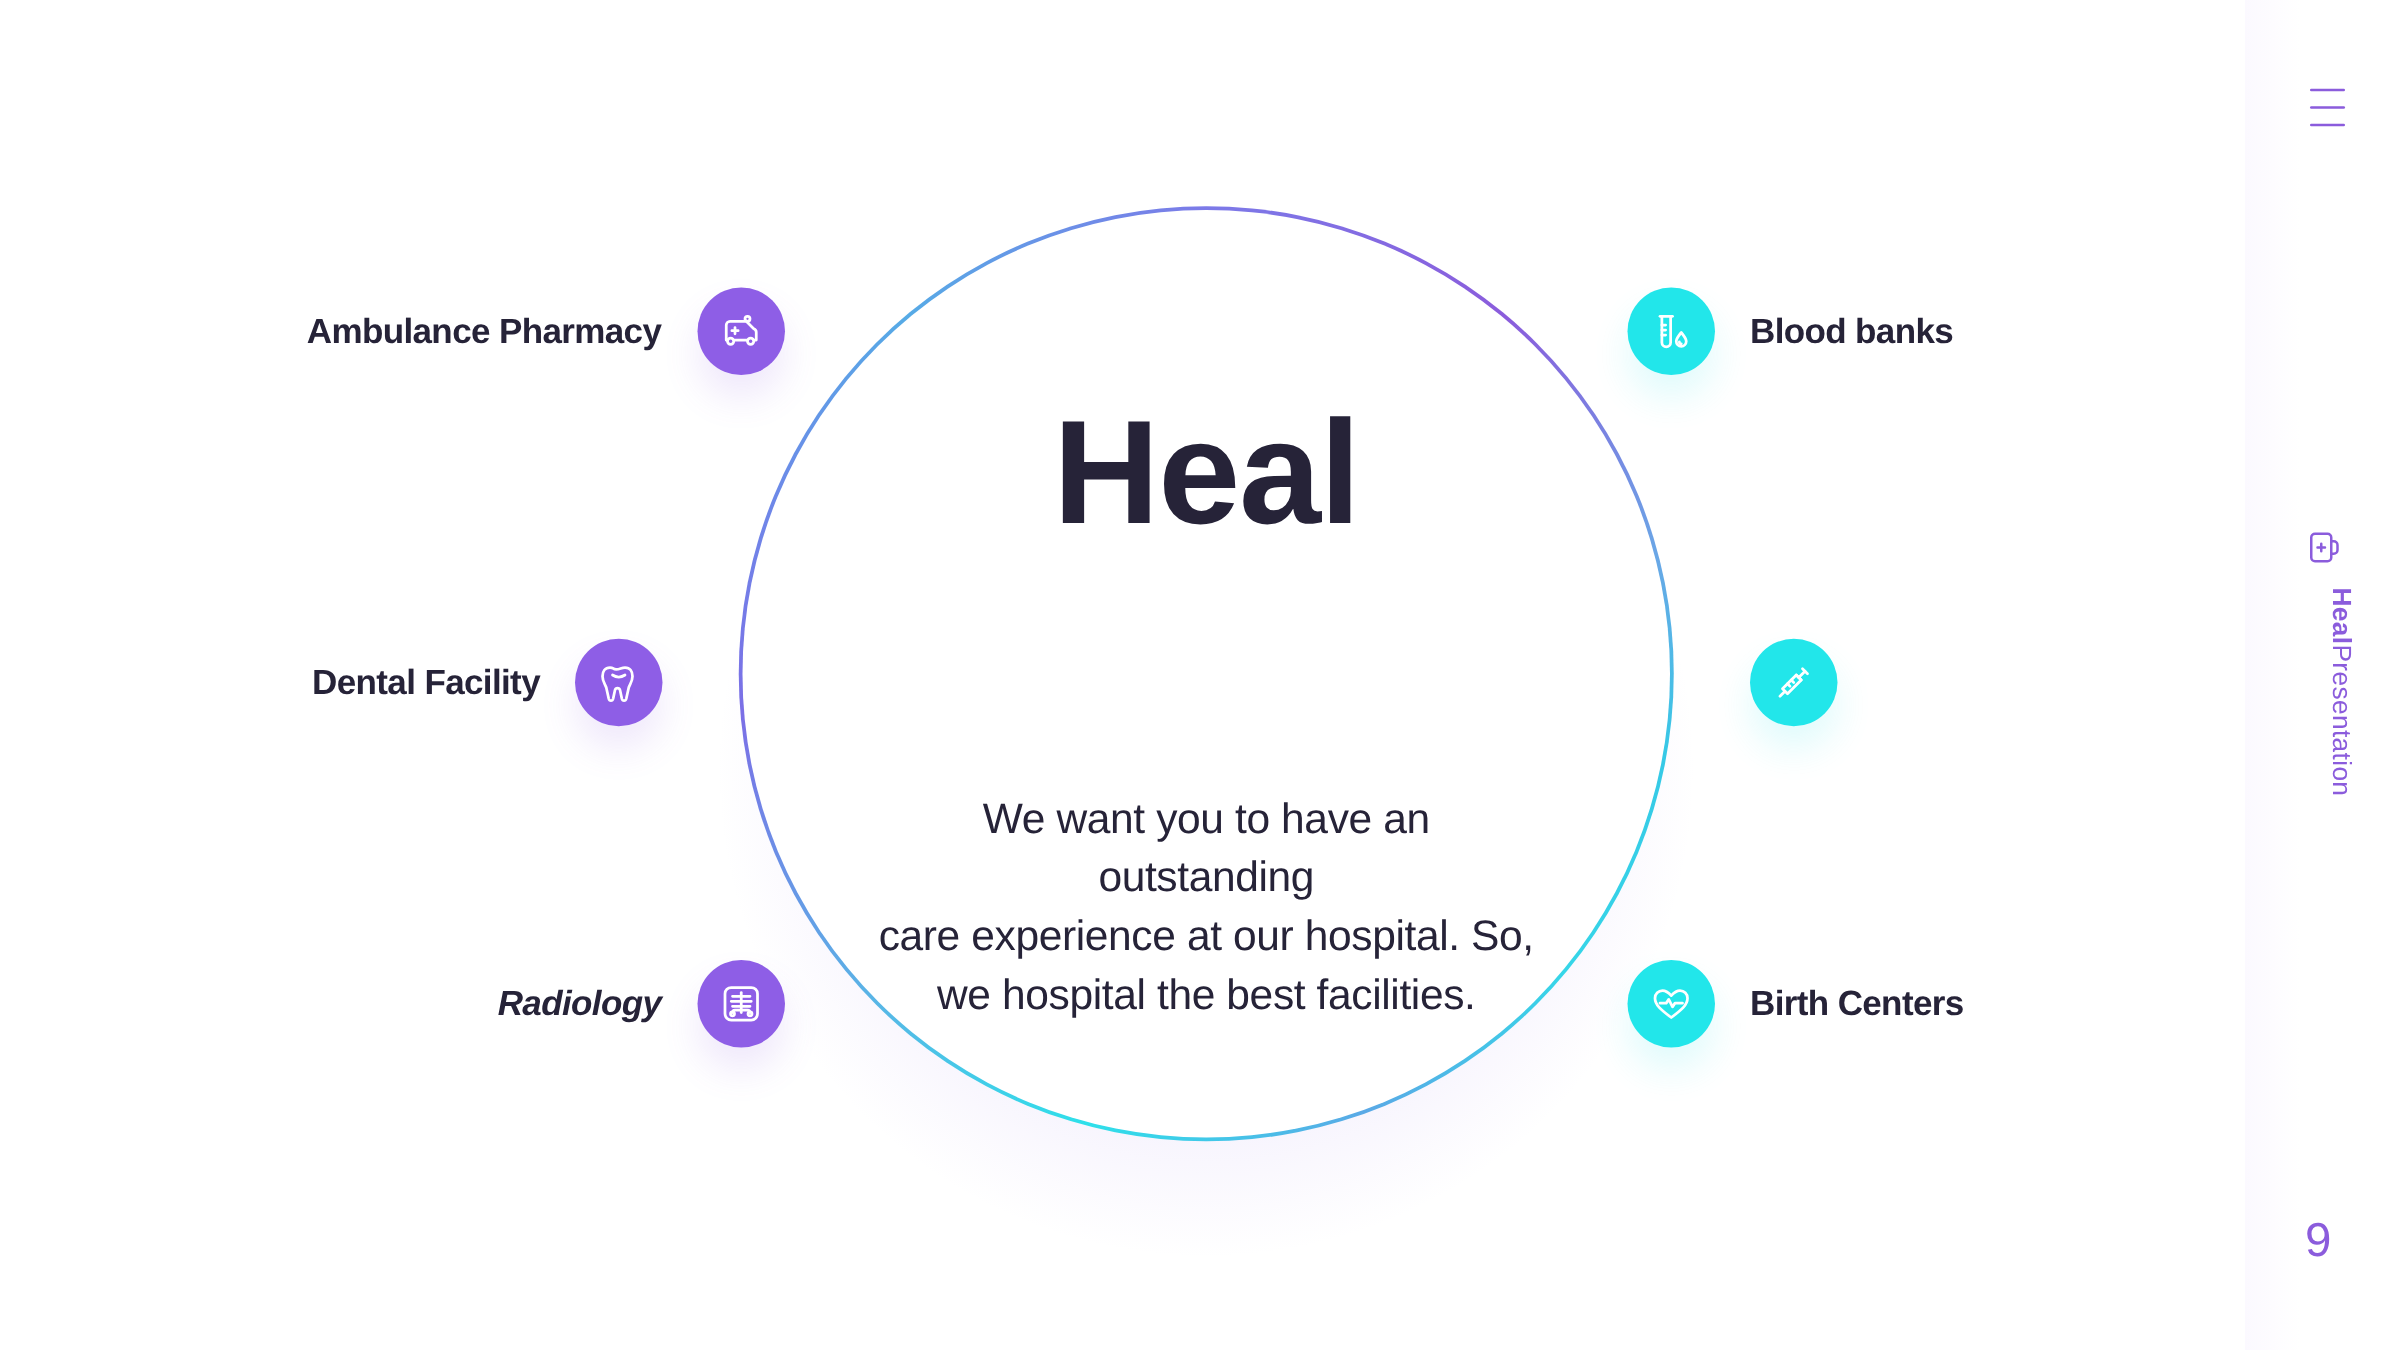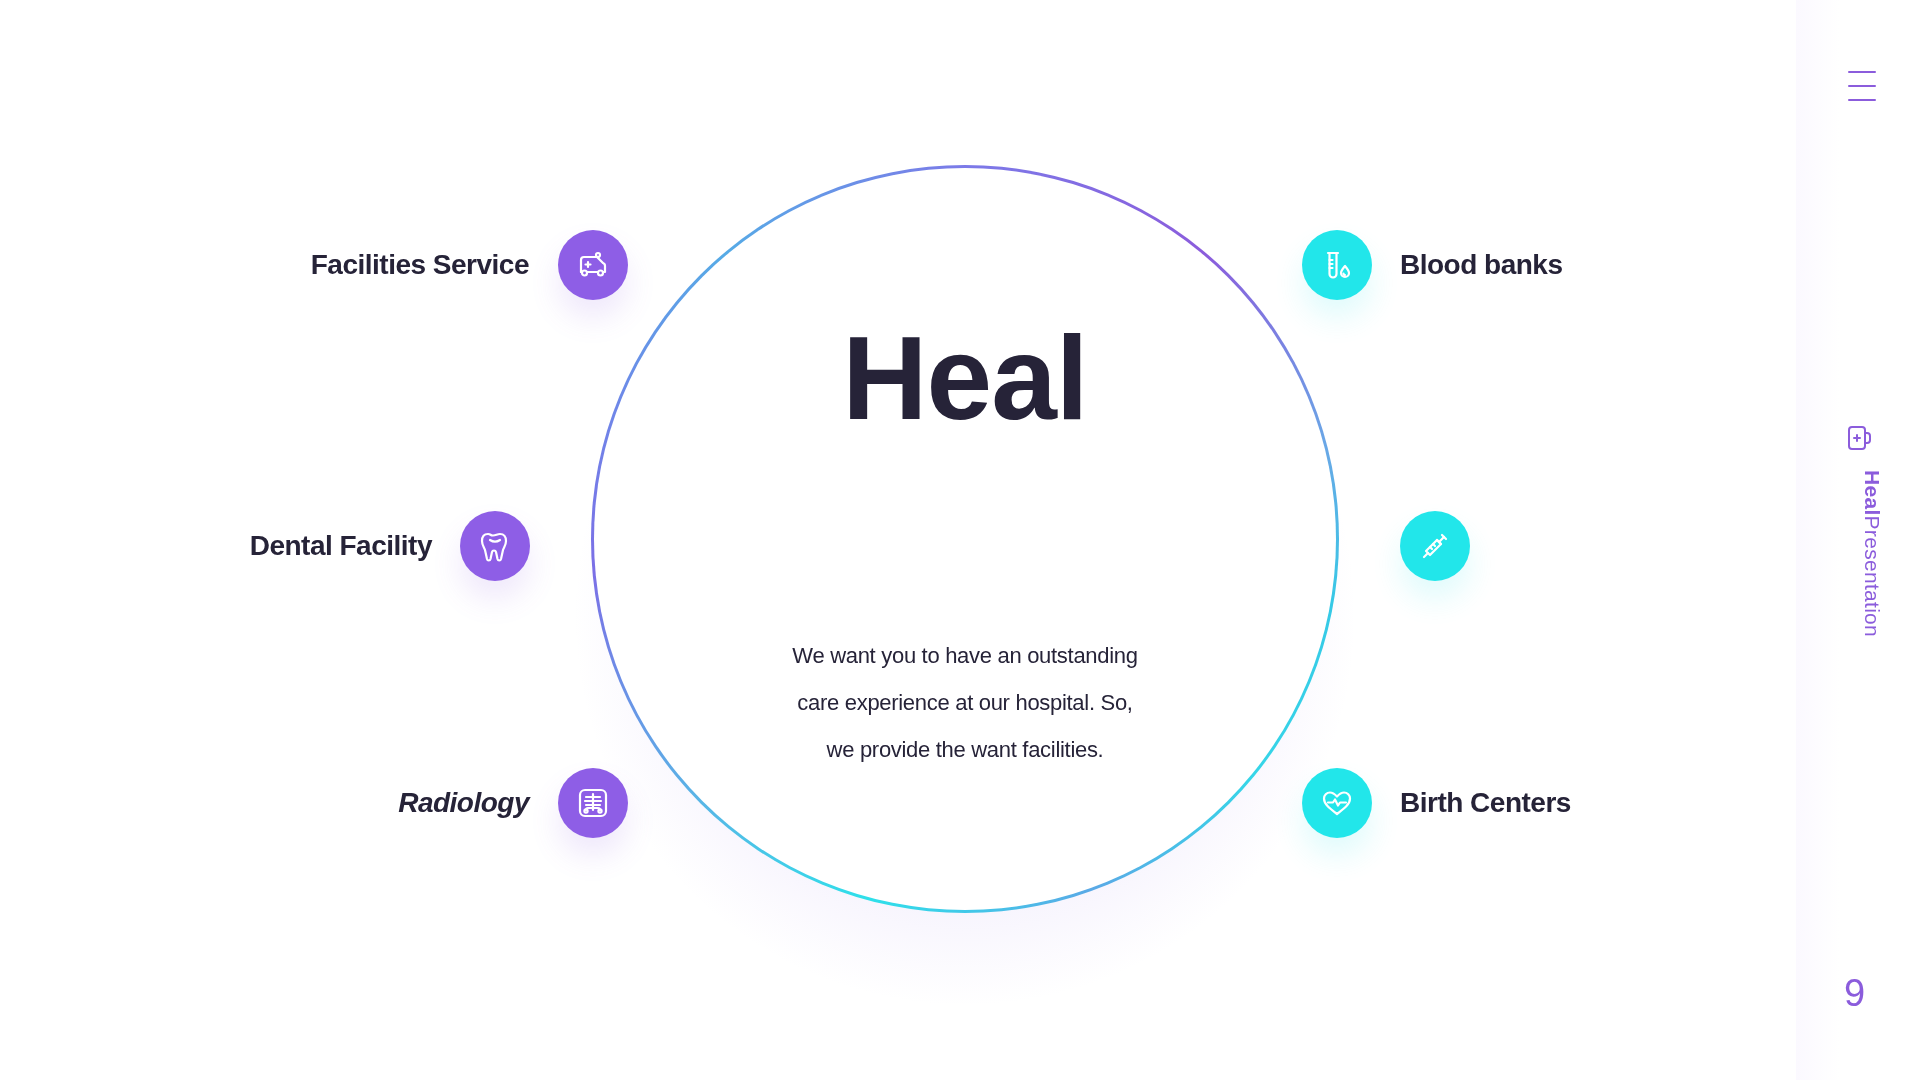--- a/index.html
+++ b/index.html
@@ -40,21 +40,21 @@
   .ring-inner {
     position:absolute; left:594px; top:168px; width:742px; height:742px; border-radius:50%;
     background:#ffffff;
   }
   .title {
     position:absolute; left:591px; top:312px; width:748px; text-align:center;
     font-size:118px; font-weight:700; line-height:132px; color:#262338; letter-spacing:-1px;
   }
   .desc {
     position:absolute; left:700px; top:632px; width:530px; text-align:center;
-    font-size:22px; line-height:47px; color:#262338; letter-spacing:-0.3px;
+    font-size:34px; line-height:47px; color:#262338; letter-spacing:-0.3px;
   }
   .facility { position:absolute; height:70px; }
   .icon-circle {
     position:absolute; width:70px; height:70px; border-radius:50%;
     display:flex; align-items:center; justify-content:center;
   }
   .icon-circle.purple { background:#8e5ee6; box-shadow:0 18px 30px rgba(142,94,230,0.14); }
   .icon-circle.cyan { background:#22e6ea; box-shadow:0 18px 30px rgba(34,230,234,0.14); }
   .icon-circle svg { width:40px; height:40px; }
   .label {
@@ -71,25 +71,25 @@
   <div class="ring"></div>
   <div class="ring-inner"></div>
 
   <div class="title">
     <div>Heal</div>
   </div>
 
   <div class="desc">
     <div>We want you to have an outstanding</div>
     <div>care experience at our hospital. So,</div>
-    <div>we provide the want facilities.</div>
+    <div>we hospital the best facilities.</div>
   </div>
 
   <div class="facility" style="left:0; top:230px; width:628px;">
-    <span class="label left" style="right:99px;">Facilities Service</span>
+    <span class="label left" style="right:99px;">Ambulance Pharmacy</span>
     <div class="icon-circle purple" style="left:558px;">
       <svg viewBox="0 0 40 40" fill="none" stroke="#fff" stroke-width="2.2" stroke-linecap="round" stroke-linejoin="round">
         <path d="M8 27 V15 a3 3 0 0 1 3-3 h13 l6 6 a3 3 0 0 1 2 3 v6 h-2"></path>
         <path d="M14 27 h11"></path>
         <path d="M8 27 h1"></path>
         <circle cx="11.5" cy="28" r="2.5"></circle>
         <circle cx="27.5" cy="28" r="2.5"></circle>
         <path d="M15 17 v5 M12.5 19.5 h5"></path>
         <circle cx="25" cy="10" r="2"></circle>
       </svg>

